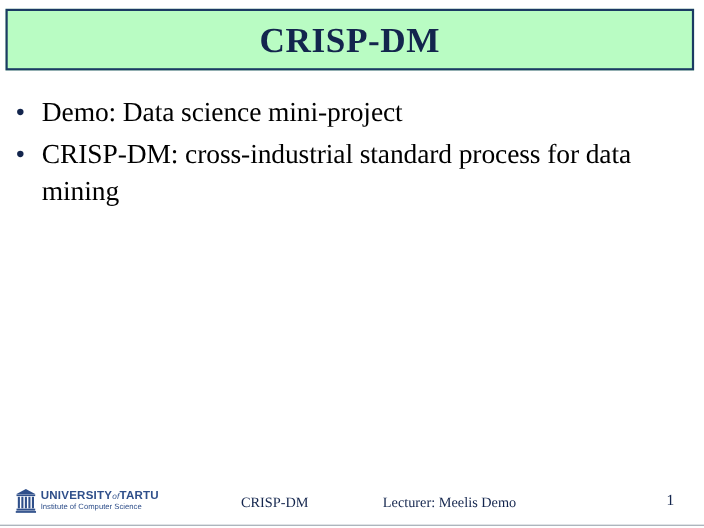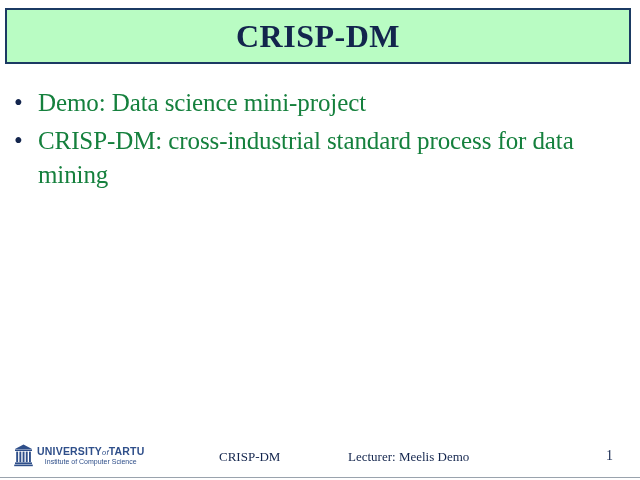--- a/index.html
+++ b/index.html
@@ -69,21 +69,21 @@
     color: #13254d;
     text-align: left;
     padding-left: 2px;
     box-sizing: border-box;
   }
   .bullet-text {
     flex: 1 1 auto;
     font-family: "Liberation Serif", "DejaVu Serif", serif;
     font-size: 25px;
     line-height: 34px;
-    color: #15803d;
+    color: #000000;
     letter-spacing: -0.1px;
   }
 
   
   .footer {
     position: absolute;
     left: 0;
     top: 441px;
     width: 640px;
     height: 34px;
@@ -100,21 +100,20 @@
   .logo-emblem {
     width: 19px;
     height: 23px;
     display: block;
   }
   .logo-words {
     display: flex;
     flex-direction: column;
     justify-content: center;
     line-height: 1;
-    align-items: center;
   }
   .logo-line1 {
     font-family: "Liberation Sans", "DejaVu Sans", sans-serif;
     font-size: 10.5px;
     font-weight: bold;
     letter-spacing: 0.2px;
     color: #2f4f8a;
     white-space: nowrap;
   }
   .logo-line1 .of {

